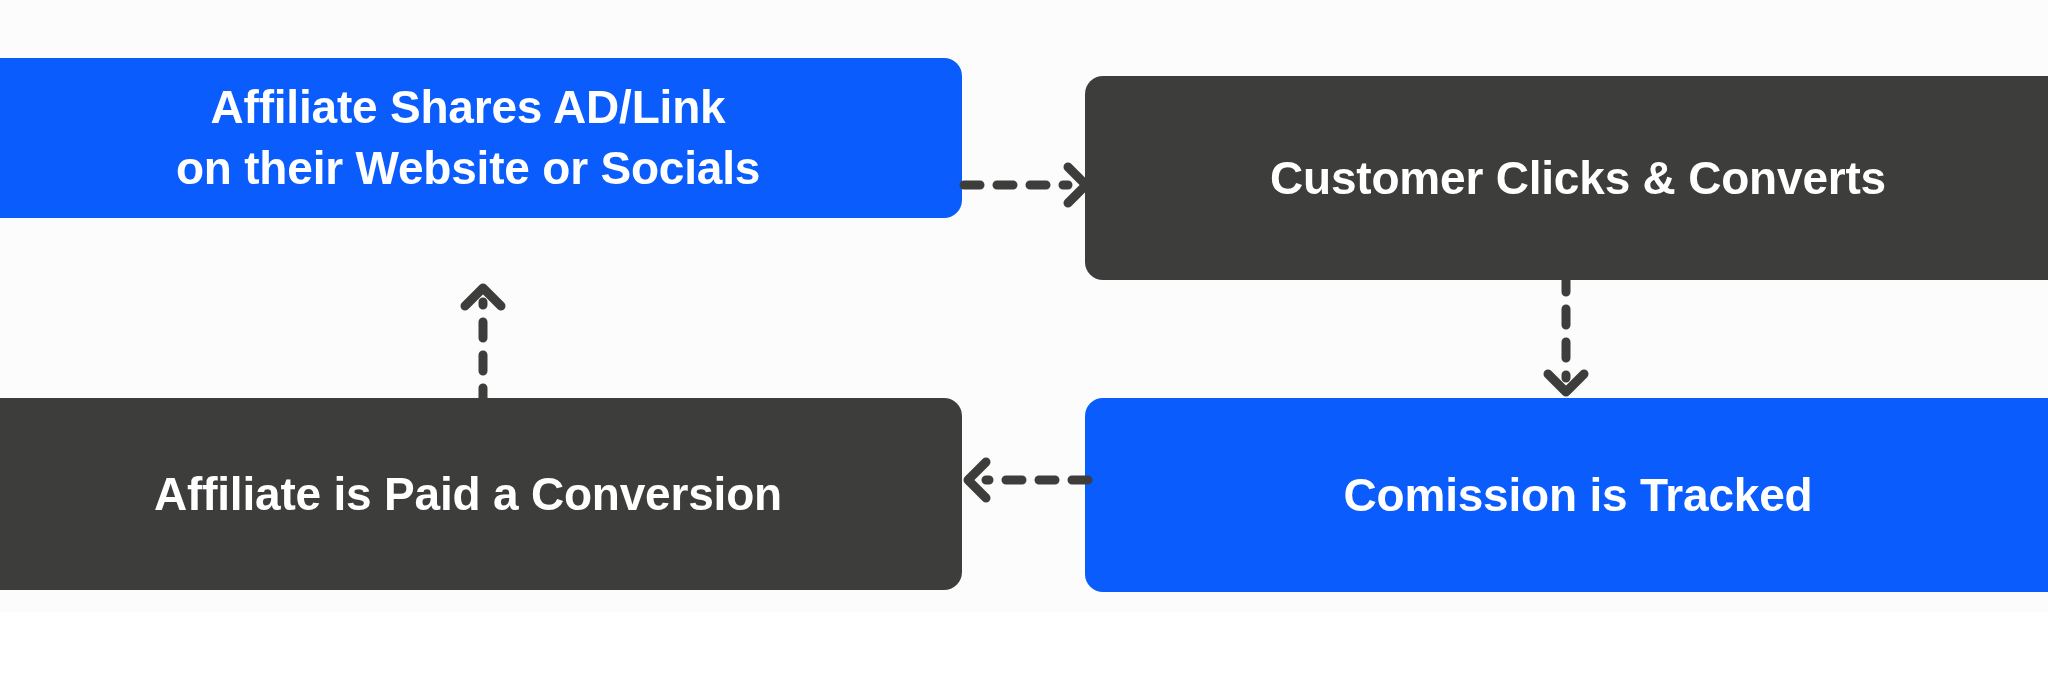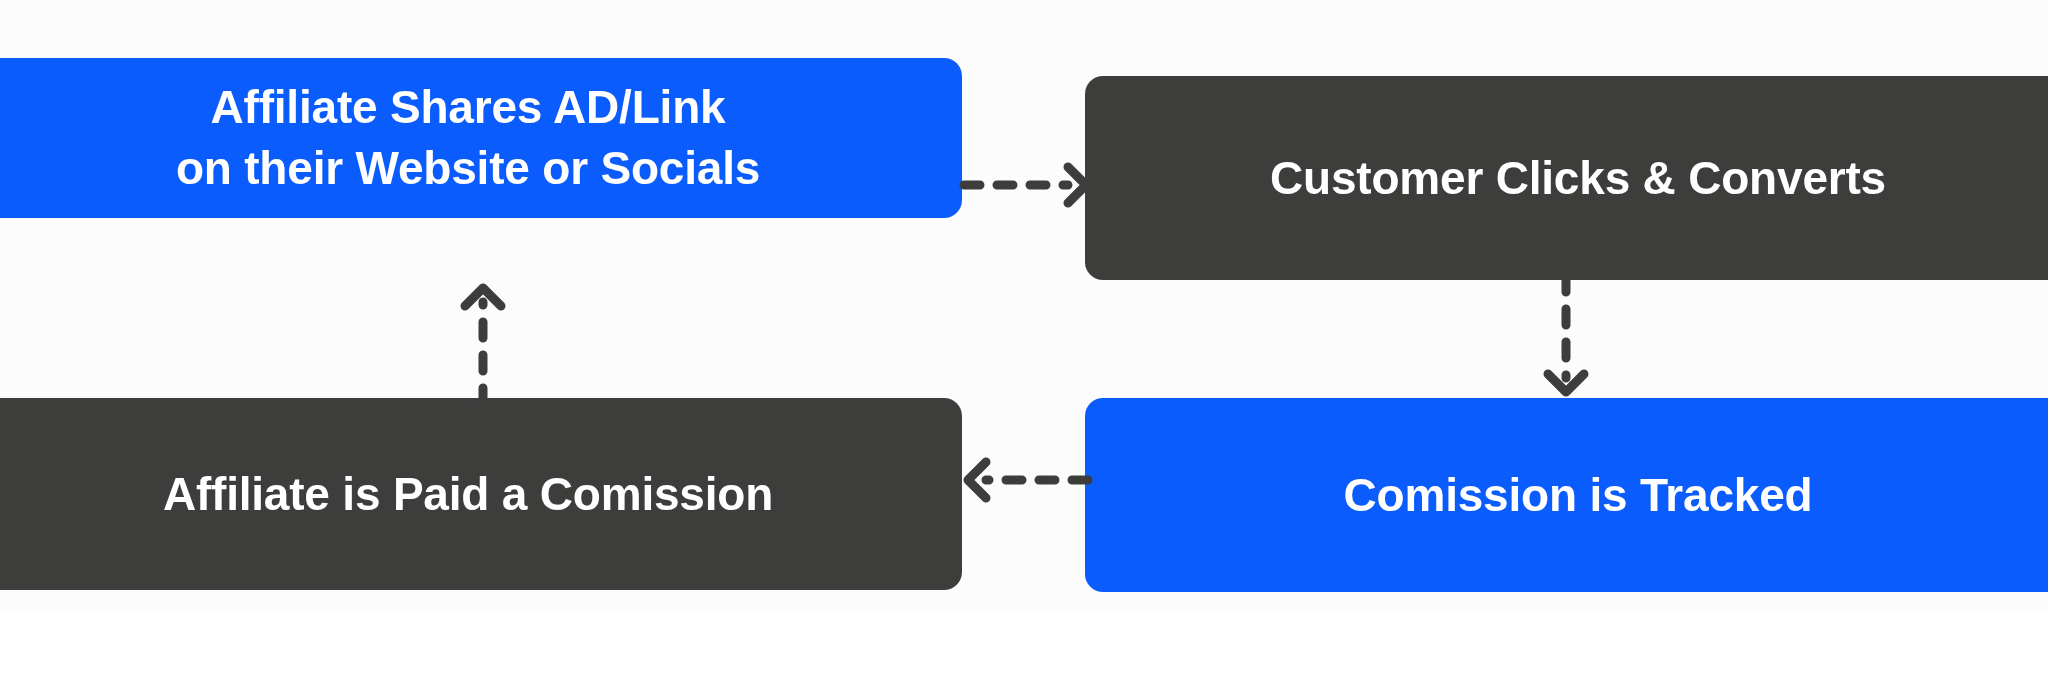--- a/index.html
+++ b/index.html
@@ -96,21 +96,21 @@
   <div id="node-affiliate-shares" class="node blue">
     <span class="node-label">Affiliate Shares AD/Link
 on their Website or Socials</span>
   </div>
 
   <div id="node-customer-clicks" class="node dark">
     <span class="node-label">Customer Clicks &amp; Converts</span>
   </div>
 
   <div id="node-affiliate-paid" class="node dark">
-    <span class="node-label">Affiliate is Paid a Comission</span>
+    <span class="node-label">Affiliate is Paid a Conversion</span>
   </div>
 
   <div id="node-conversion-tracked" class="node blue">
     <span class="node-label">Comission is Tracked</span>
   </div>
 
   <svg id="conn-top" class="connector" viewBox="0 0 136 70">
     <path class="dash-line" d="M 6 35 L 110 35"></path>
     <path class="arrow-head" d="M 110 17 L 128 35 L 110 53"></path>
   </svg>

